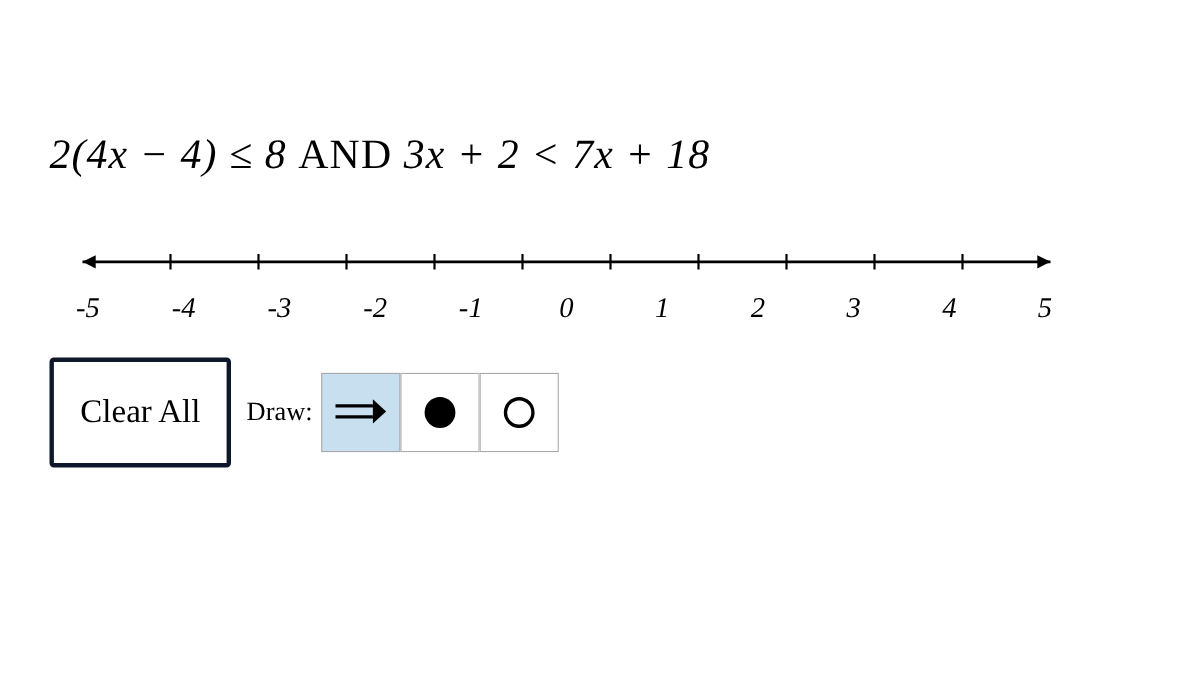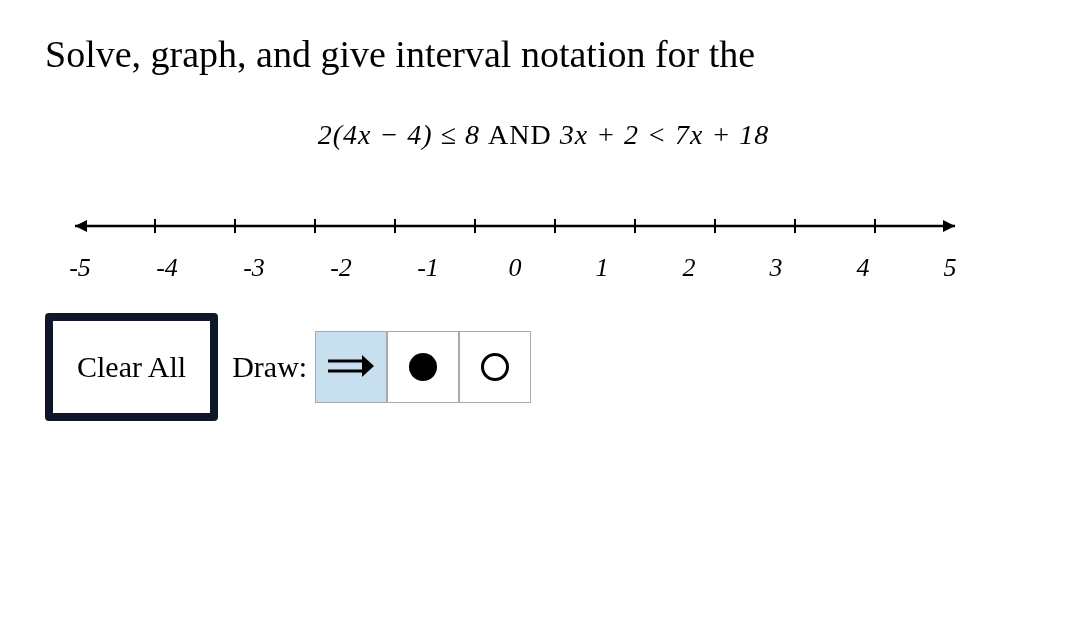--- a/index.html
+++ b/index.html
@@ -25,27 +25,26 @@
 
     .problem-text {
       font-size: 38px;
       line-height: 1.3;
       color: #000;
       margin-bottom: 40px;
       font-family: Georgia, 'Times New Roman', serif;
     }
 
     .inequality-line {
-      font-size: 28px;
+      font-size: 38px;
       color: #000;
       margin-bottom: 50px;
       font-style: italic;
       font-family: Georgia, 'Times New Roman', serif;
       letter-spacing: 1px;
-      text-align: center;
     }
 
     .inequality-line .normal-text {
       font-style: normal;
     }
 
     
     .number-line-container {
       position: relative;
       width: 900px;
@@ -83,32 +82,32 @@
     
     .controls {
       display: flex;
       align-items: center;
       gap: 0;
       margin-top: 15px;
       margin-left: 0;
     }
 
     .clear-all-btn {
-      border: 8px solid #0f172a;
+      border: 4px solid #0f172a;
       background: #fff;
       padding: 29px 24px;
       font-size: 30px;
       font-family: Georgia, 'Times New Roman', serif;
       cursor: pointer;
       border-radius: 4px;
       color: #000;
     }
 
     .draw-label {
-      font-size: 30px;
+      font-size: 24px;
       font-family: Georgia, 'Times New Roman', serif;
       color: #000;
       margin-left: 14px;
       margin-right: 8px;
     }
 
     .draw-tools {
       display: flex;
       align-items: center;
     }
@@ -148,21 +147,21 @@
       border: 3px solid #000;
       background: transparent;
     }
   </style>
 </head>
 <body>
 
 <div class="main-container">
 
   <div class="problem-text">
-    <span>Solve, graph, and give interval notation for the</span><br>
+    <br>
   </div>
 
   <div class="inequality-line">
     2(4<i>x</i> − 4) ≤ 8 <span class="normal-text">AND</span> 3<i>x</i> + 2 &lt; 7<i>x</i> + 18
   </div>
 
   <div class="number-line-container">
     <div class="number-line">
       <svg viewBox="0 0 900 30" xmlns="http://www.w3.org/2000/svg">
 

